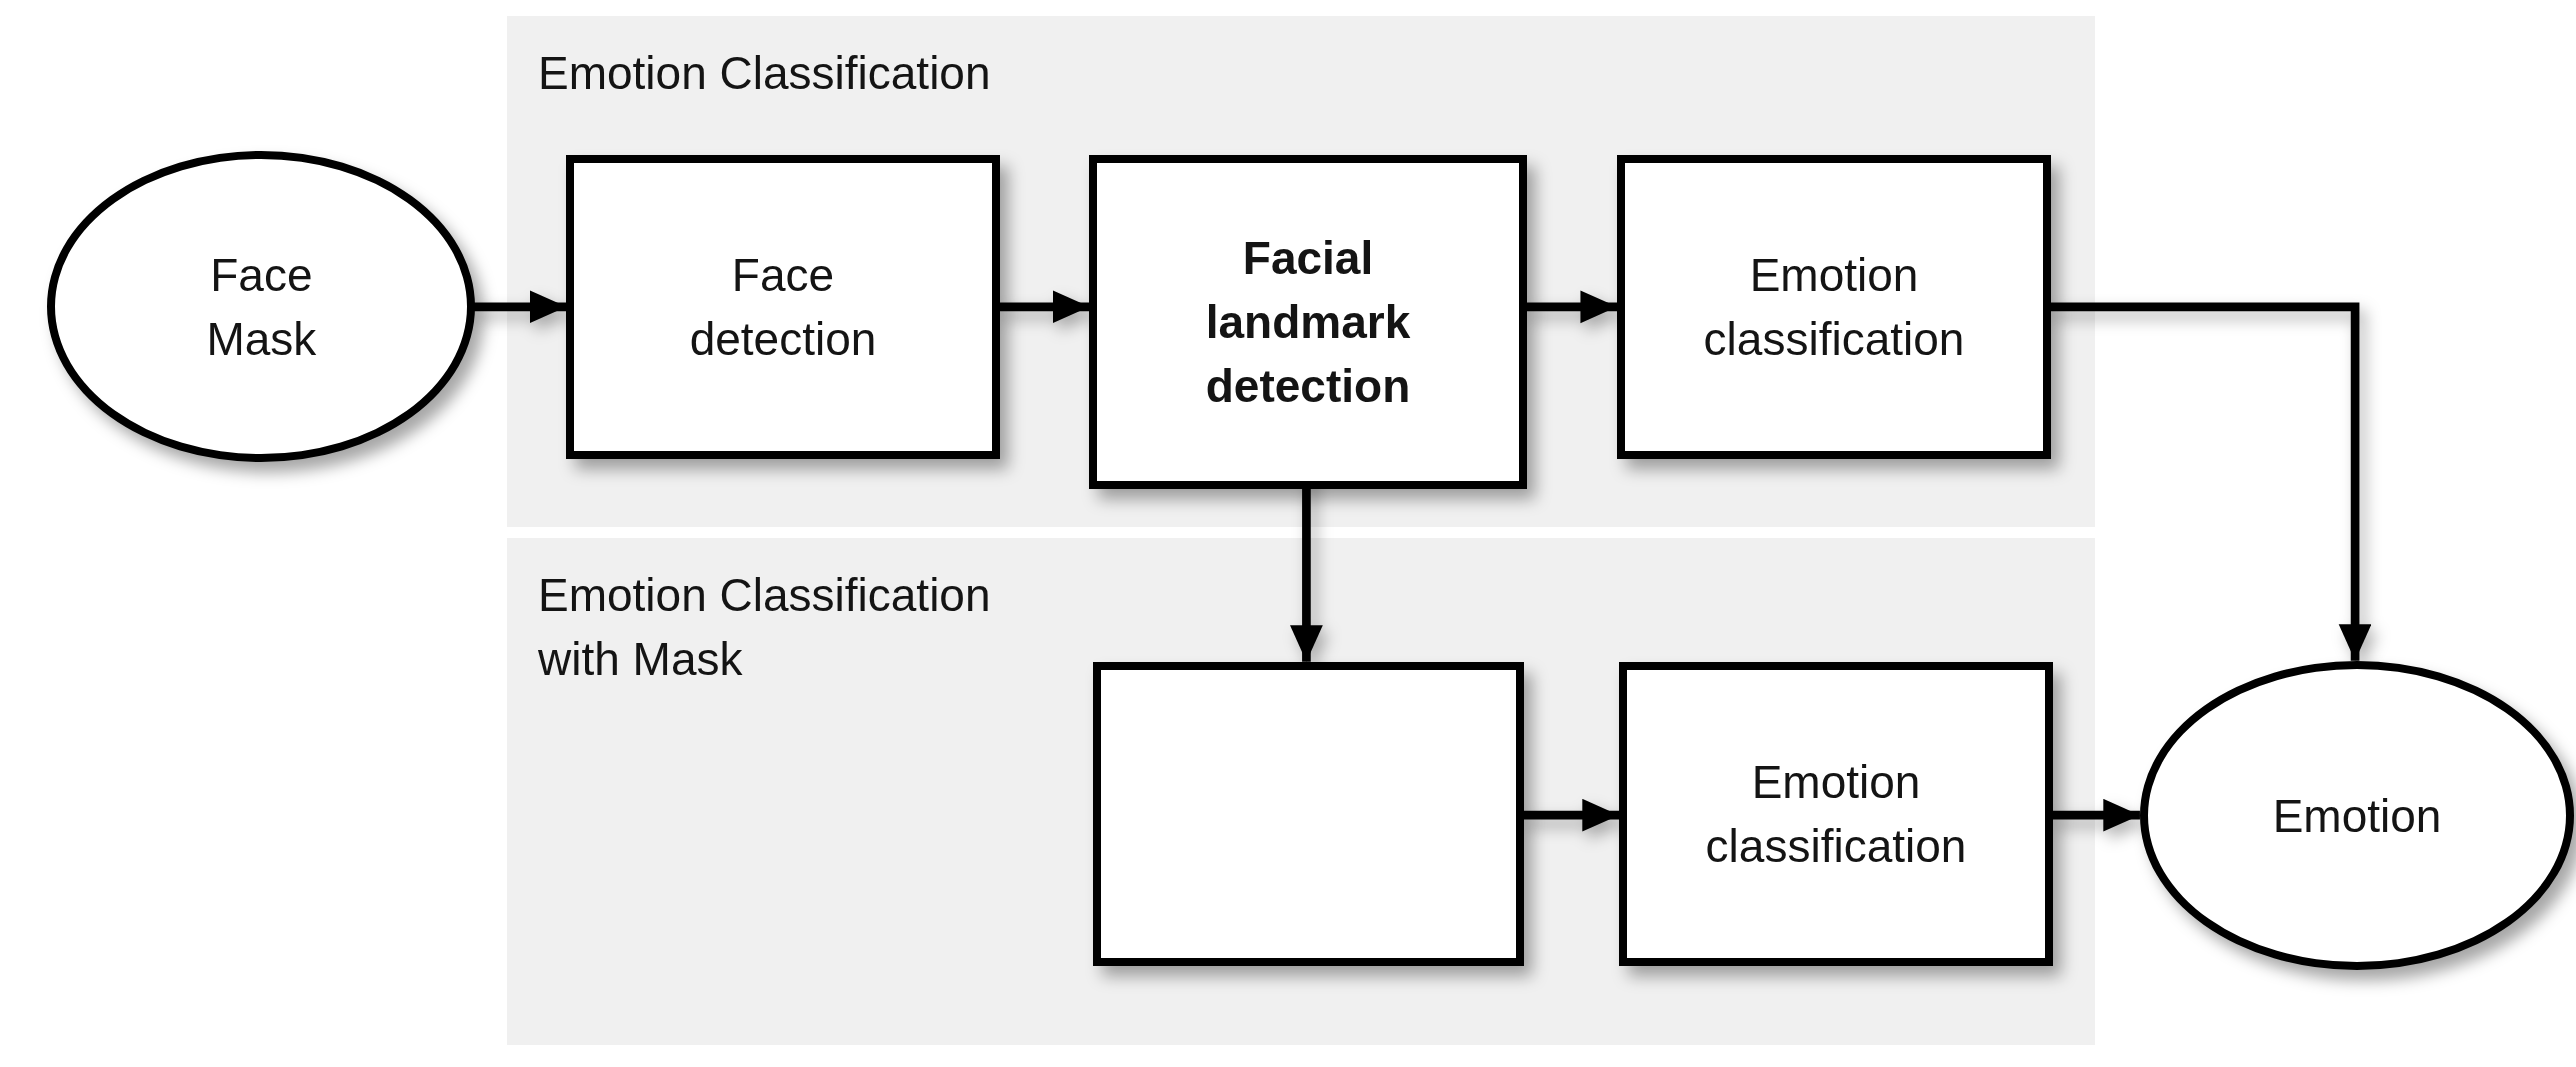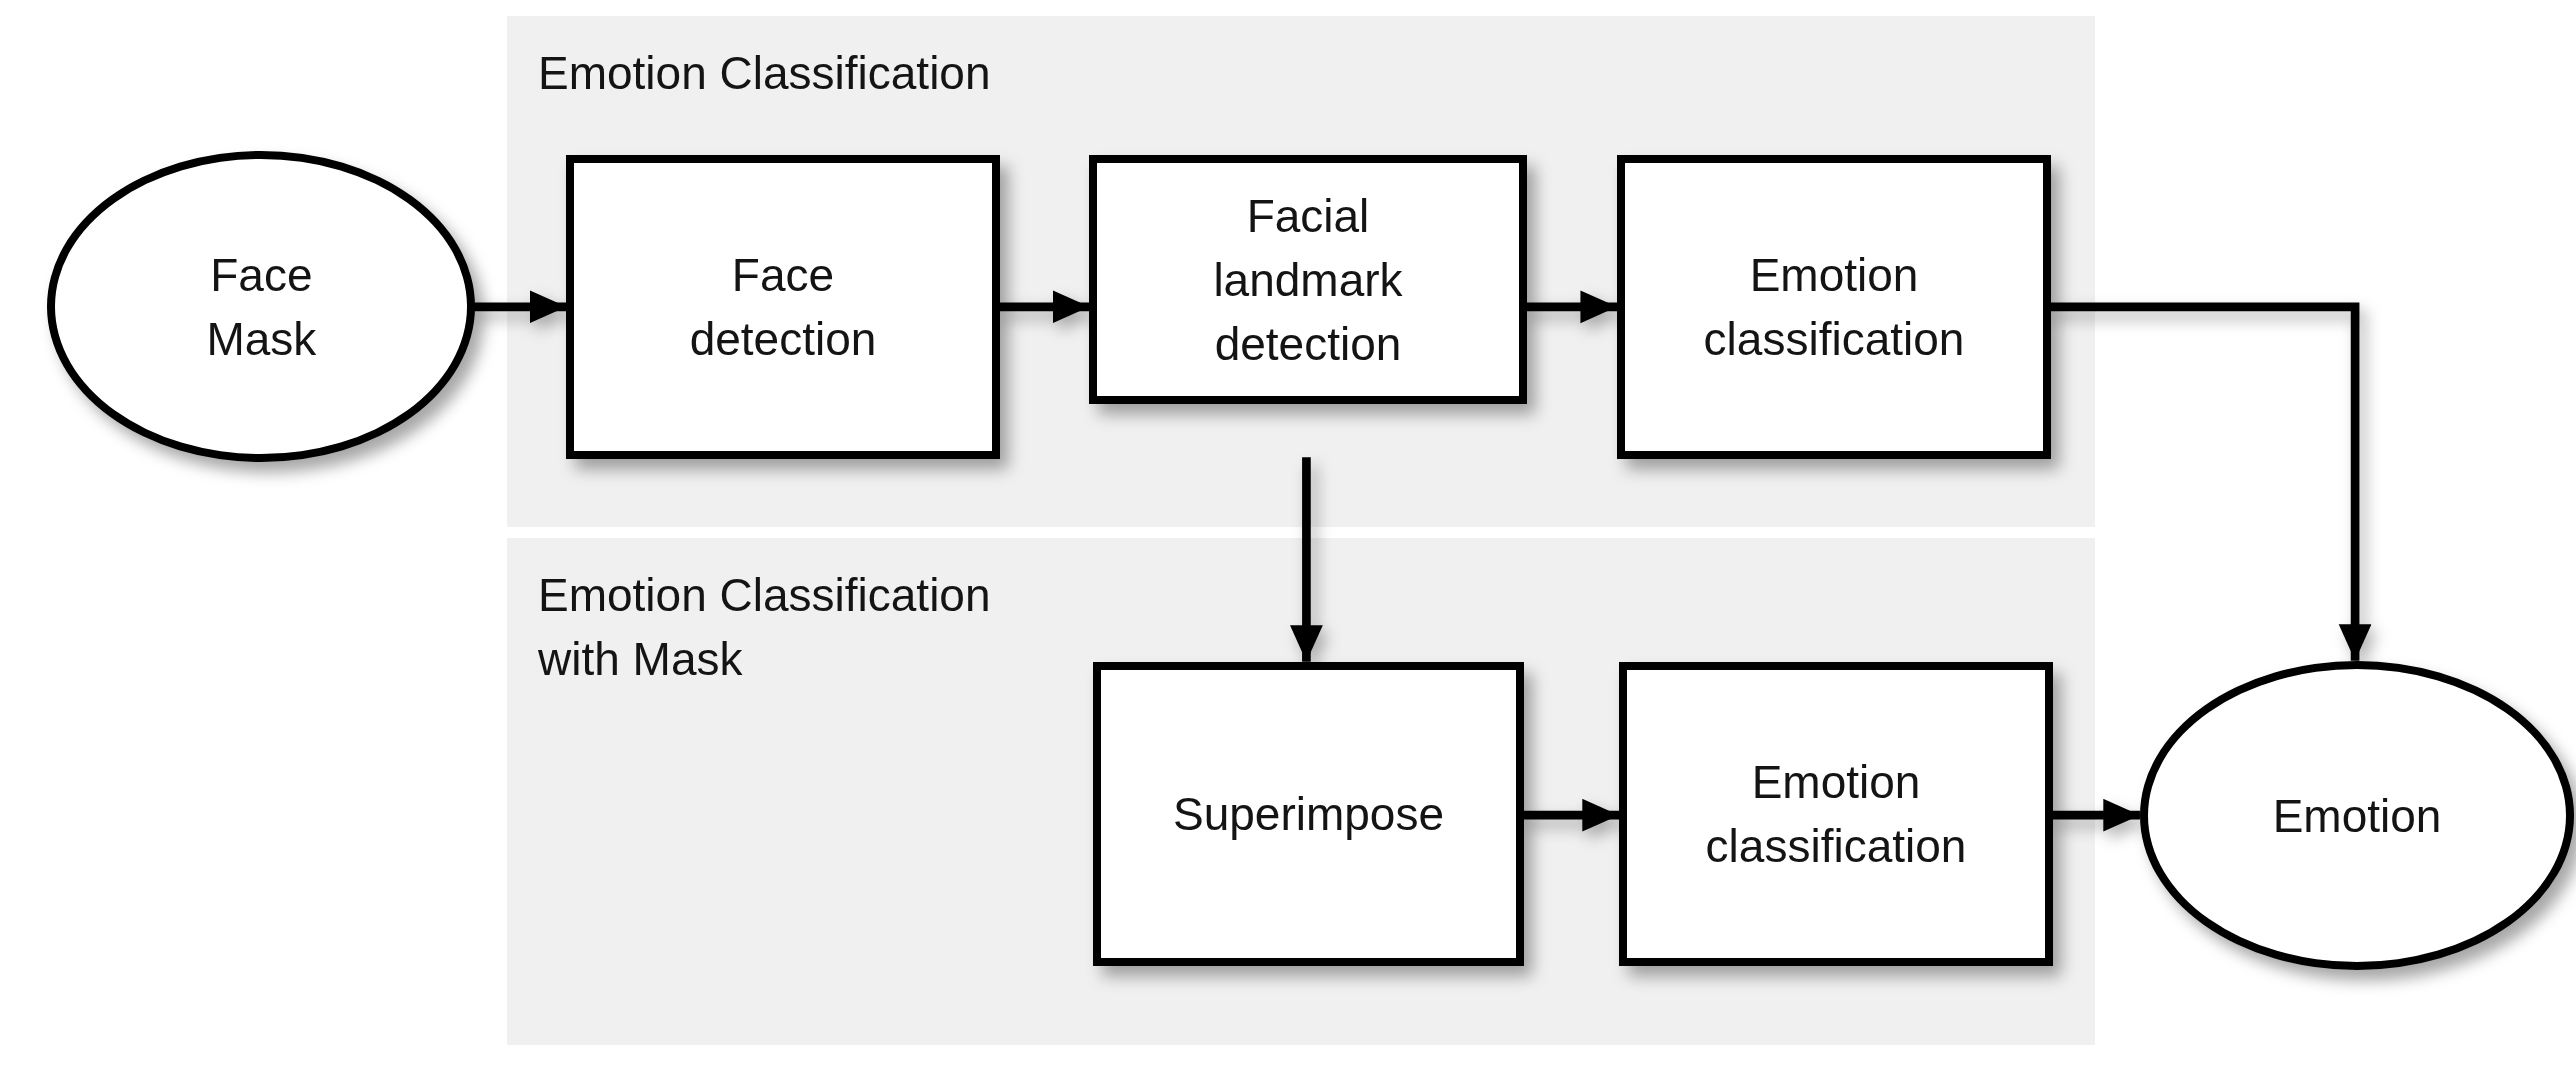--- a/index.html
+++ b/index.html
@@ -44,21 +44,21 @@
     background: #ffffff;
     border: 8.7px solid var(--stroke, #000000);
     box-shadow: 8.7px 10.6px 15.4px rgba(0,0,0,0.35);
     font-size: 46px;
     line-height: 64px;
   }
   .node.ellipse { border-radius: 50%; }
   .node .label span { display: block; }
   .n-face-image          { left: 17.4px;   top: 151px; width: 428px; height: 311px; }
   .n-face-detection      { left: 536px;  top: 155px; width: 434px; height: 304px; }
-  .n-facial-landmark     { left: 1059px; top: 155px; width: 438px; height: 249px; }
+  .n-facial-landmark     { left: 1059px; top: 155px; width: 438px; height: 334px; font-weight: bold; }
   .n-emotion-class-top   { left: 1587px; top: 155px; width: 434px; height: 304px; }
   .n-superimpose-mask    { left: 1063px; top: 662px; width: 431px; height: 304px; }
   .n-emotion-class-bottom{ left: 1589px; top: 662px; width: 434px; height: 304px; }
   .n-emotion-estimate    { left: 2110px; top: 661px; width: 434px; height: 309px; }
 </style>
 </head>
 <body>
 
 <div class="canvas">
 
@@ -114,21 +114,20 @@
 
   <div class="node n-emotion-class-top">
     <div class="label">
       <span>Emotion</span>
       <span>classification</span>
     </div>
   </div>
 
   <div class="node n-superimpose-mask">
     <div class="label">
-      <span>Superimpose</span>
     </div>
   </div>
 
   <div class="node n-emotion-class-bottom">
     <div class="label">
       <span>Emotion</span>
       <span>classification</span>
     </div>
   </div>
 

